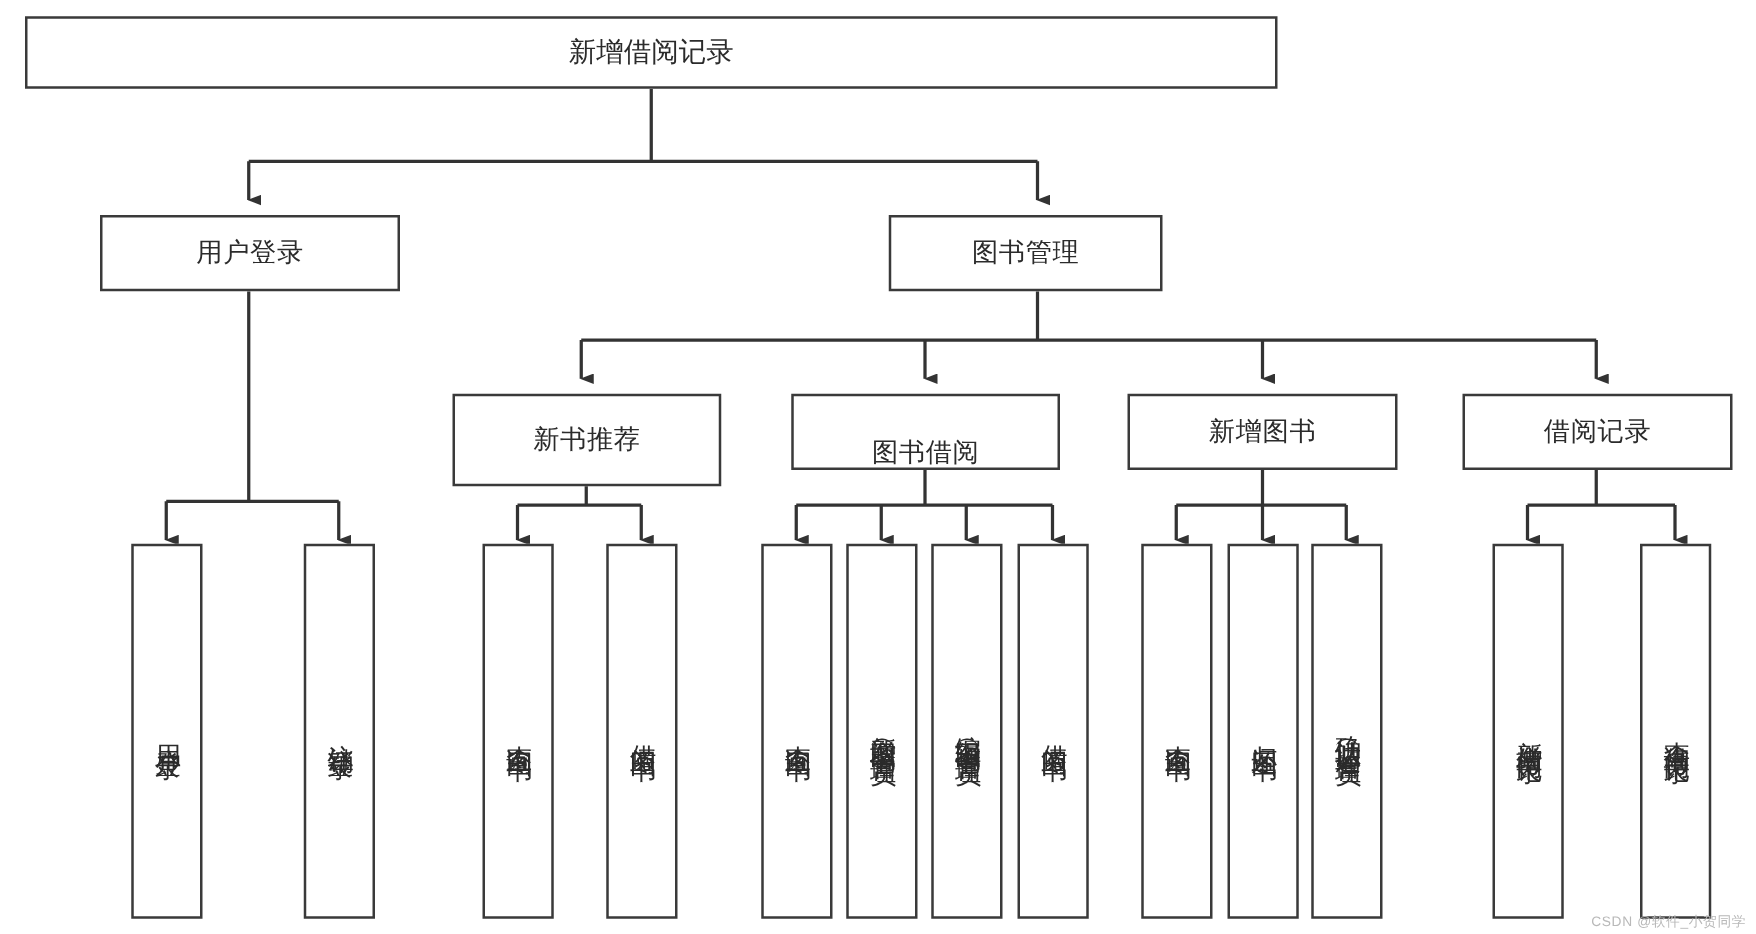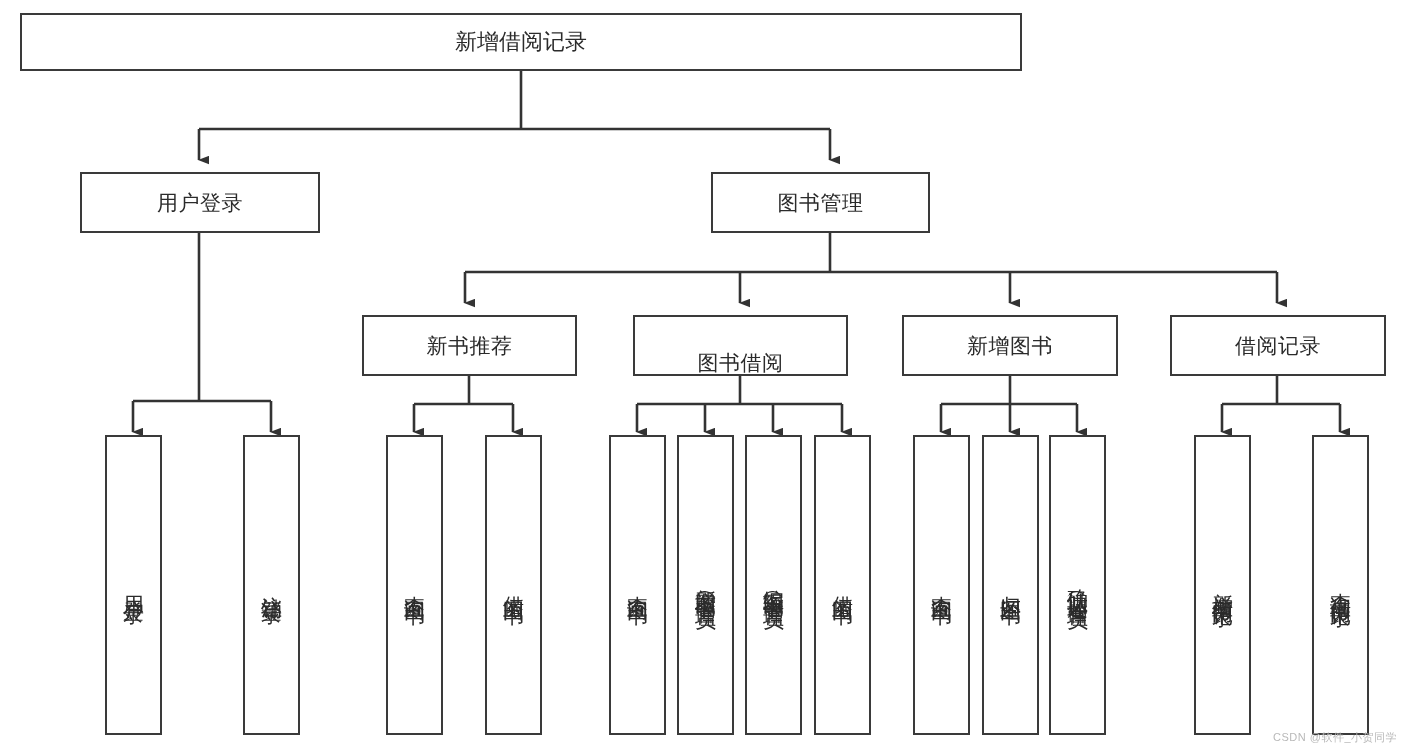--- a/index.html
+++ b/index.html
@@ -129,21 +129,21 @@
     <span>新增借阅记录</span>
   </div>
 
   <div class="node h" style="left:80px; top:172px; width:240px; height:61px;">
     <span>用户登录</span>
   </div>
   <div class="node h" style="left:711px; top:172px; width:219px; height:61px;">
     <span>图书管理</span>
   </div>
 
-  <div class="node h" style="left:362px; top:315px; width:215px; height:61px;">
+  <div class="node h" style="left:362px; top:315px; width:215px; height:74px;">
     <span>新书推荐</span>
   </div>
   <div class="node h" style="left:633px; top:315px; width:215px; height:61px;align-items:flex-end;">
     <span>图书借阅</span>
   </div>
   <div class="node h" style="left:902px; top:315px; width:216px; height:61px;">
     <span>新增图书</span>
   </div>
   <div class="node h" style="left:1170px; top:315px; width:216px; height:61px;">
     <span>借阅记录</span>

